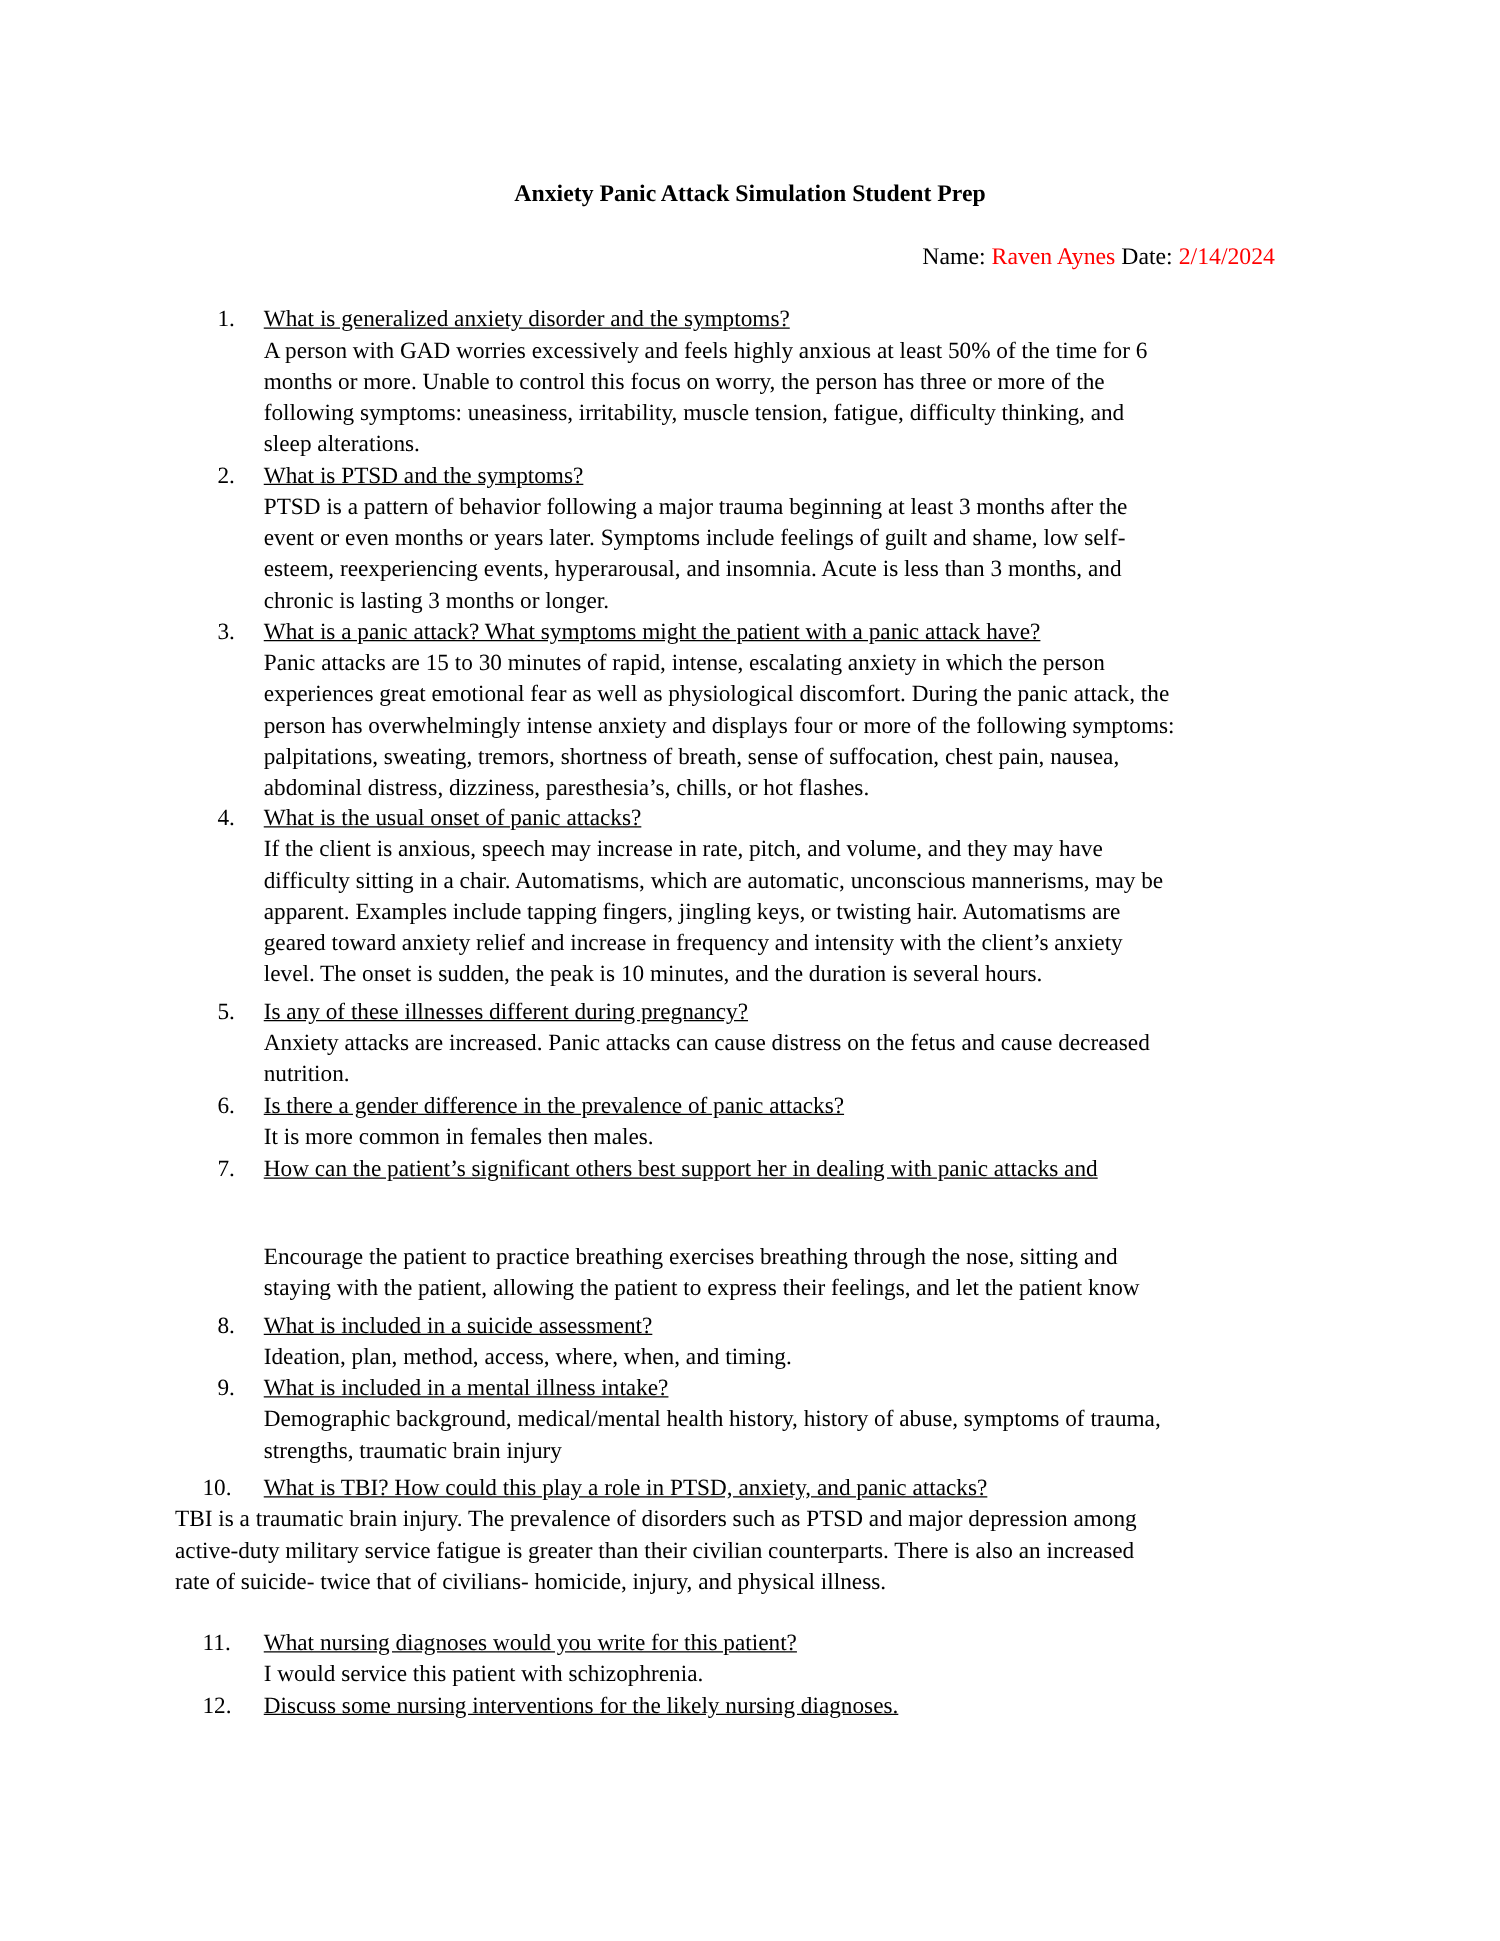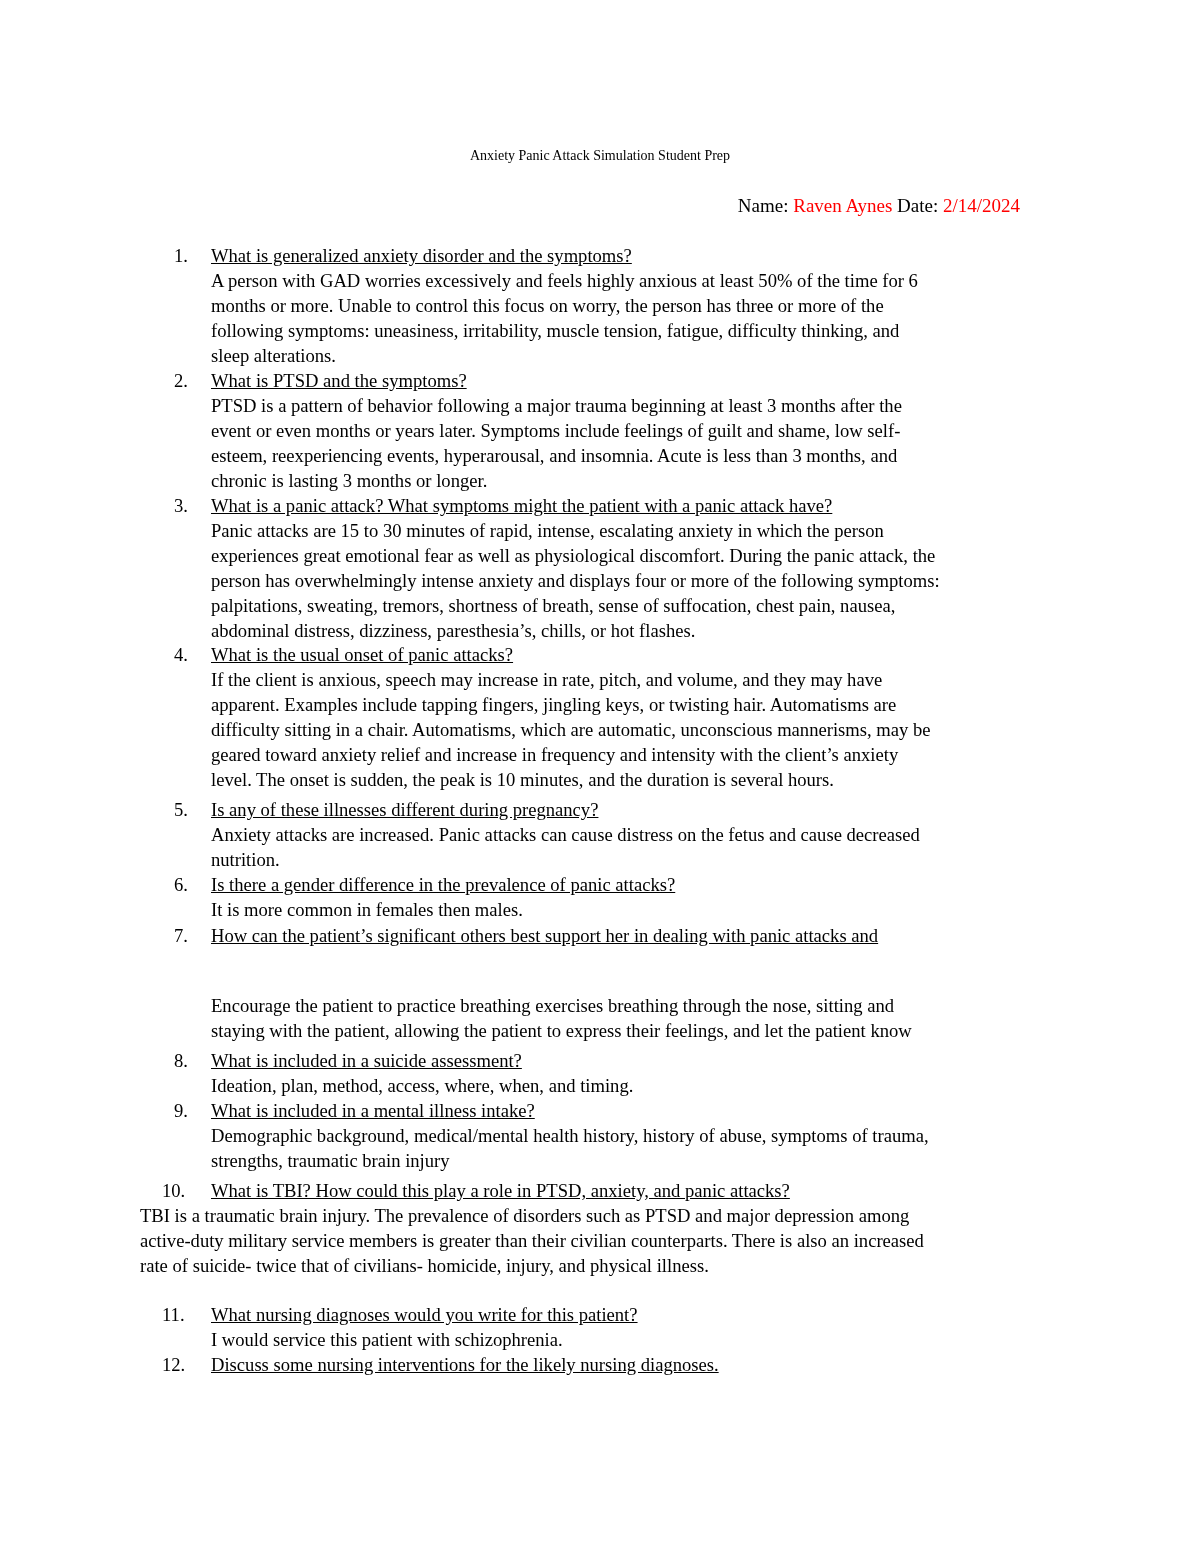--- a/index.html
+++ b/index.html
@@ -6,21 +6,22 @@
   body {
     width: 1200px; height: 1553px; position: relative; overflow: hidden;
     font-family: "Liberation Serif", "DejaVu Serif", serif;
     color: #000000;
     font-size: 18.6px;
     line-height: 25px;
   }
   .page { position: absolute; left: 0; top: 0; width: 1200px; height: 1553px; }
   .title {
     position: absolute; top: 143px; left: 0; width: 1200px; text-align: center;
-    font-size: 14px;
+    font-size: 19px;
+    font-weight: bold;
   }
   .nameline {
     position: absolute; top: 193px; left: 0; width: 1020px; text-align: right;
     font-size: 19px;
   }
   .red { color: #ff0000; }
   .list { position: absolute; left: 0; top: 0; width: 1200px; }
   .item { position: absolute; left: 0; width: 1200px; }
   .num { position: absolute; left: 174px; width: 30px; }
   .num.wide { left: 162px; }
@@ -76,22 +77,22 @@
           <span class="line">abdominal distress, dizziness, paresthesia’s, chills, or hot flashes.</span>
         </div>
       </div>
       <div class="item" style="top: 642px;">
         <div class="num">4.</div>
         <div class="q">
           <span class="line">What is the usual onset of panic attacks?</span>
         </div>
         <div class="a" style="top: 25px;">
           <span class="line">If the client is anxious, speech may increase in rate, pitch, and volume, and they may have</span>
+          <span class="line">difficulty sitting in a chair. Automatisms, which are automatic, unconscious mannerisms, may be</span>
           <span class="line">apparent. Examples include tapping fingers, jingling keys, or twisting hair. Automatisms are</span>
-          <span class="line">difficulty sitting in a chair. Automatisms, which are automatic, unconscious mannerisms, may be</span>
           <span class="line">geared toward anxiety relief and increase in frequency and intensity with the client’s anxiety</span>
           <span class="line">level. The onset is sudden, the peak is 10 minutes, and the duration is several hours.</span>
         </div>
       </div>
       <div class="item" style="top: 797px;">
         <div class="num">5.</div>
         <div class="q">
           <span class="line">Is any of these illnesses different during pregnancy?</span>
         </div>
         <div class="a" style="top: 25px;">
@@ -137,21 +138,21 @@
           <span class="line">strengths, traumatic brain injury</span>
         </div>
       </div>
       <div class="item" style="top: 1178px;">
         <div class="num wide">10.</div>
         <div class="q">
           <span class="line">What is TBI? How could this play a role in PTSD, anxiety, and panic attacks?</span>
         </div>
         <div class="a full" style="top: 25px;">
           <span class="line">TBI is a traumatic brain injury. The prevalence of disorders such as PTSD and major depression among</span>
-          <span class="line">active-duty military service members is greater than their civilian counterparts. There is also an increased</span>
+          <span class="line">active-duty military service fatigue is greater than their civilian counterparts. There is also an increased</span>
           <span class="line">rate of suicide- twice that of civilians- homicide, injury, and physical illness.</span>
         </div>
       </div>
       <div class="item" style="top: 1302px;">
         <div class="num wide">11.</div>
         <div class="q">
           <span class="line">What nursing diagnoses would you write for this patient?</span>
         </div>
         <div class="a" style="top: 25px;">
           <span class="line">I would service this patient with schizophrenia.</span>

